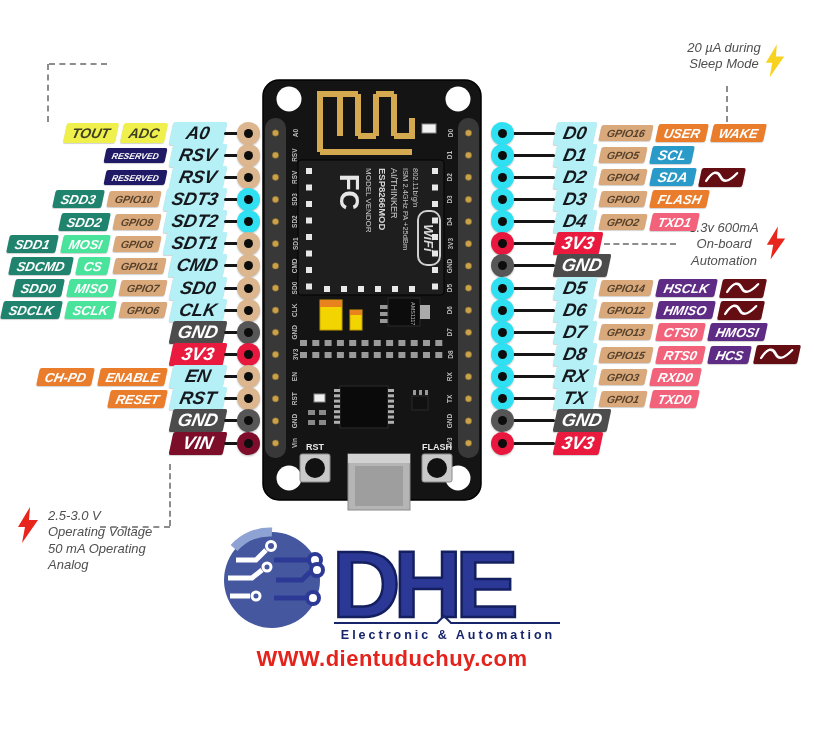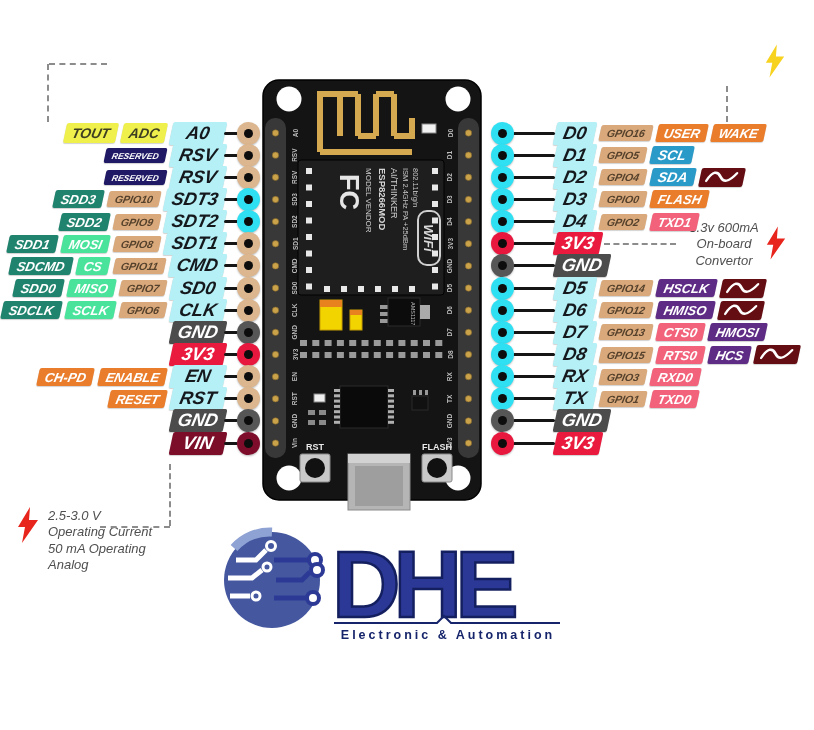--- a/index.html
+++ b/index.html
@@ -45,41 +45,45 @@
            color:#e3231c;font-weight:bold;font-size:22px;letter-spacing:.5px;}
 </style>
 </head>
 <body>
 
 <div id="stage">
 
   <div class="dashh" style="left:49px;top:63px;width:58px;"></div>
   <div class="dashv" style="left:47px;top:64px;height:58px;"></div>
 
+  <div class="note" style="left:678px;top:40px;width:92px;text-align:center;">
+    <div>20 µA during</div>
+    <div>Sleep Mode</div>
+  </div>
   <svg class="bolt" style="left:764px;top:44px;" width="22" height="34" viewBox="0 0 24 36">
     <polygon points="14,0 2,20 9,20 6,36 22,13 13,13" fill="#f7d21e"></polygon>
   </svg>
   <div class="dashv" style="left:726px;top:86px;height:36px;"></div>
 
   <div class="note" style="left:678px;top:220px;width:92px;text-align:center;">
     <div>3.3v 600mA</div>
     <div>On-board</div>
-    <div>Convertor</div>
+    <div>Automation</div>
   </div>
   <svg class="bolt" style="left:765px;top:226px;" width="22" height="34" viewBox="0 0 24 36">
     <polygon points="14,0 2,20 9,20 6,36 22,13 13,13" fill="#e8251c"></polygon>
   </svg>
   <div class="dashh" style="left:604px;top:243px;width:72px;"></div>
 
   <svg class="bolt" style="left:16px;top:506px;" width="24" height="38" viewBox="0 0 24 36">
     <polygon points="14,0 2,20 9,20 6,36 22,13 13,13" fill="#e8251c"></polygon>
   </svg>
   <div class="note" style="left:48px;top:508px;width:130px;text-align:left;">
     <div>2.5-3.0 V</div>
-    <div>Operating Current</div>
+    <div>Operating Voltage</div>
     <div>50 mA Operating</div>
     <div>Analog</div>
   </div>
   <div class="dashh" style="left:100px;top:526px;width:70px;"></div>
   <div class="dashv" style="left:169px;top:464px;height:62px;"></div>
 
   <svg id="board" style="position:absolute;left:262px;top:78px;" width="220" height="434" viewBox="0 0 220 434">
     <rect x="1" y="2" width="218" height="420" rx="16" fill="#141414" stroke="#000" stroke-width="1.5"></rect>
 
     <circle cx="27" cy="21" r="12.5" fill="#fff"></circle>
@@ -591,13 +595,14 @@
         <path d="M62 78 L94 78"></path>
       </g>
       <circle cx="103" cy="40" r="6" fill="#fff" stroke="#2c3a96" stroke-width="4"></circle>
       <circle cx="105" cy="50" r="6" fill="#fff" stroke="#2c3a96" stroke-width="4"></circle>
       <circle cx="101" cy="78" r="6" fill="#fff" stroke="#2c3a96" stroke-width="4"></circle>
     </g>
     <text x="120" y="97" font-size="95" font-weight="bold" letter-spacing="-7" fill="#2b3896" stroke="#131f5e" stroke-width="2.5">DHE</text>
     <path d="M122 103 H225 L232 96 L239 103 H348" stroke="#16256b" stroke-width="2" fill="none"></path>
     <text x="236" y="119" text-anchor="middle" font-size="12.5" font-weight="bold" letter-spacing="3" fill="#16256b">Electronic &amp; Automation</text>
   </svg>
+  <div id="website">WWW.dientuduchuy.com</div>
 </div>
 
 </body></html>

